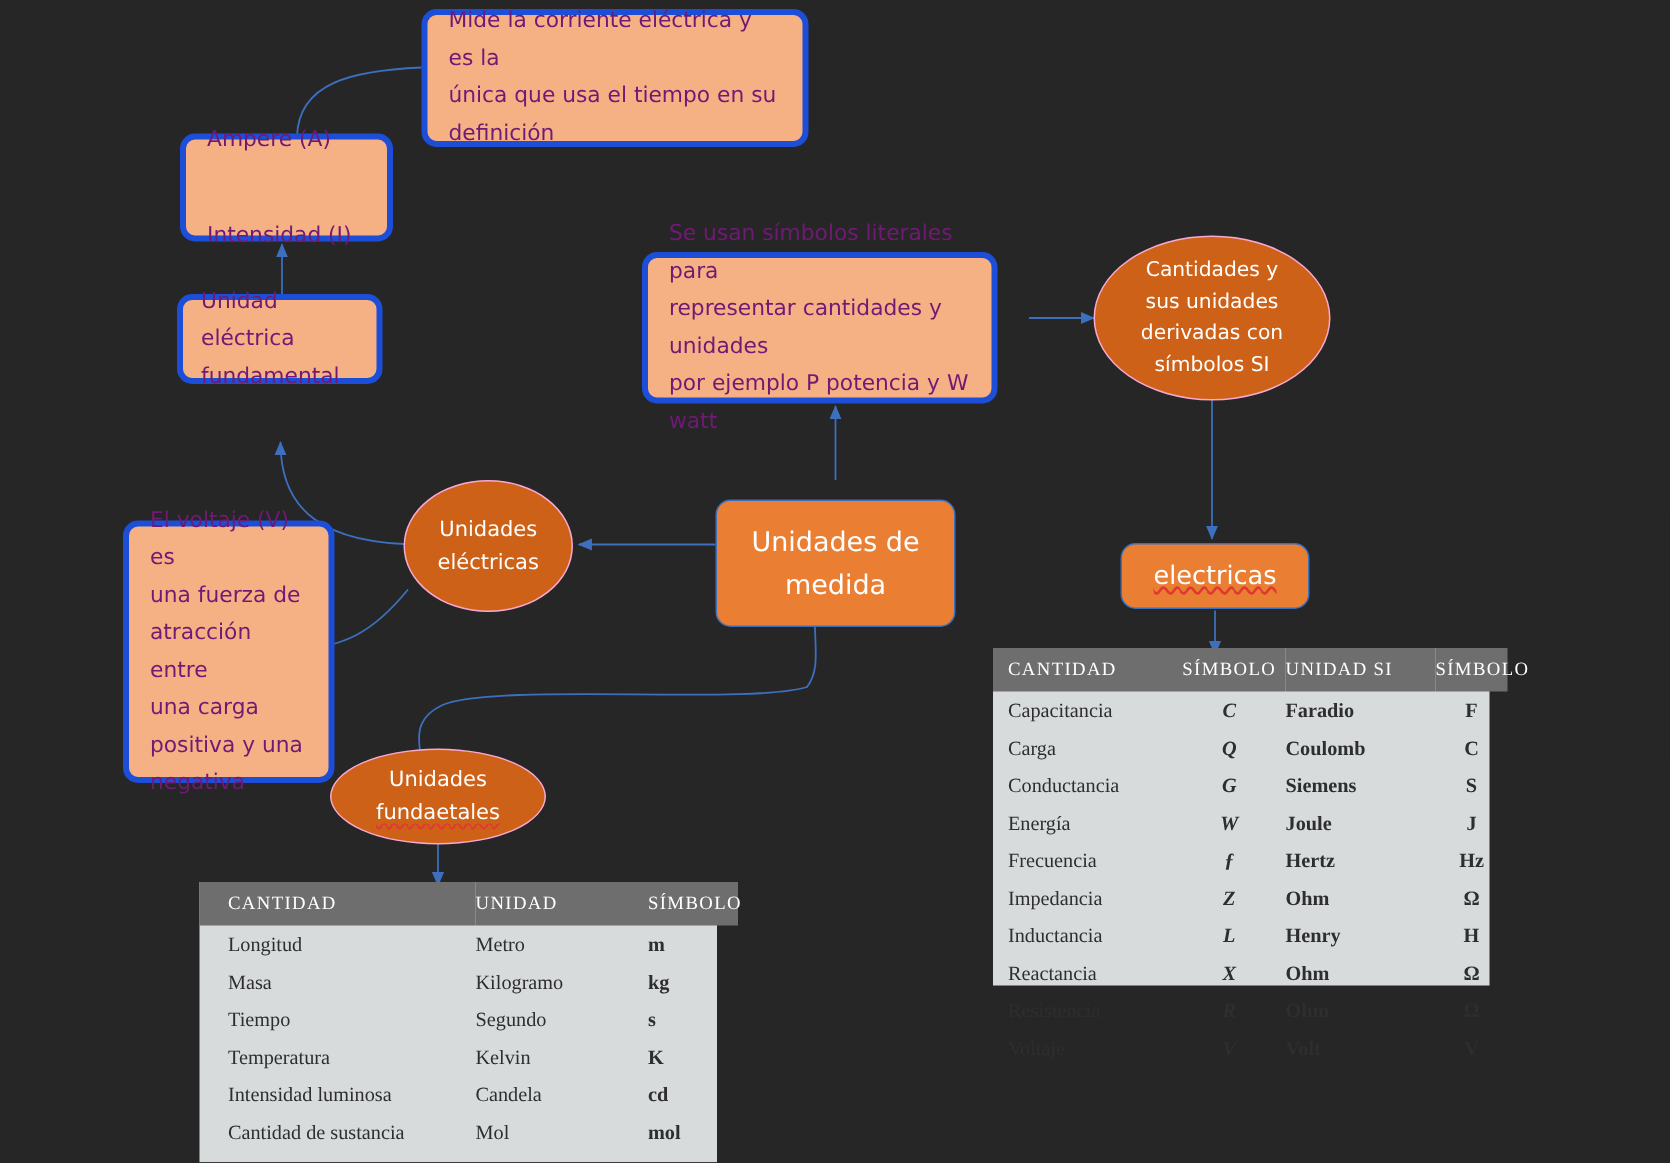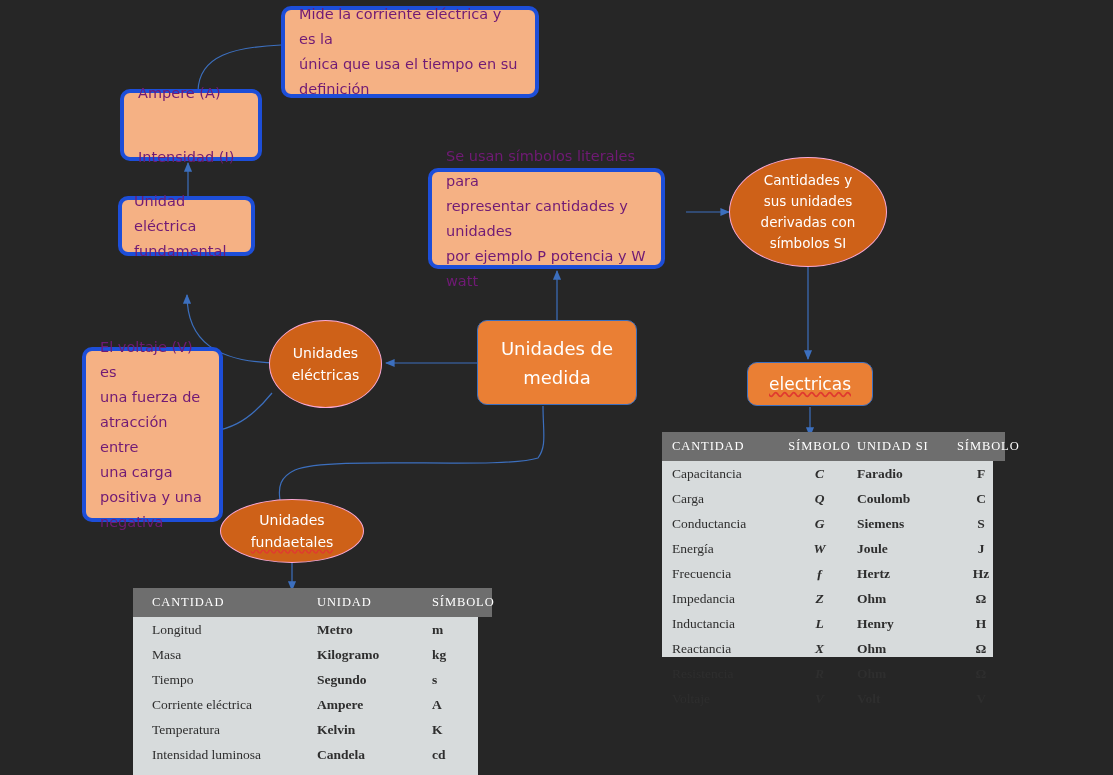--- a/index.html
+++ b/index.html
@@ -116,21 +116,21 @@
   #table-fundamental th:nth-child(1), #table-fundamental td:nth-child(1) { width: 165px; padding-left: 19px; }
   #table-fundamental th:nth-child(2), #table-fundamental td:nth-child(2) { width: 115px; }
   #table-fundamental th:nth-child(3), #table-fundamental td:nth-child(3) { width: 60px; }
   
   #table-derived th:nth-child(1), #table-derived td:nth-child(1) { width: 110px; padding-left: 10px; }
   #table-derived th:nth-child(2), #table-derived td:nth-child(2) { width: 75px; text-align: center; }
   #table-derived th:nth-child(3), #table-derived td:nth-child(3) { width: 100px; }
   #table-derived th:nth-child(4), #table-derived td:nth-child(4) { width: 48px; text-align: center; }
   #table-derived tbody td:nth-child(4) { font-weight: bold; }
   #table-fundamental tbody td:nth-child(3) { font-weight: bold; }
-  #table-fundamental tbody td:nth-child(2) { font-weight: bold; }
+  #table-fundamental tbody td:nth-child(2) { font-weight: normal; }
   #table-derived tbody td:nth-child(3) { font-weight: bold; }
 </style>
 </head>
 <body>
 
 <div id="canvas">
 
   <svg id="edges" viewBox="0 0 1113 775">
     <defs>
       <marker id="arrow" markerWidth="9" markerHeight="9" refX="7.2" refY="4" orient="auto">
@@ -191,21 +191,21 @@
 sus unidades
 derivadas con
 símbolos SI</span>
   </div>
 
   <div class="node ellipse mid" style="left:269px; top:320px; width:113px; height:88px;">
     <span class="nlabel">Unidades
 eléctricas</span>
   </div>
 
-  <div class="node orange-box" style="left:477px; top:320px; width:160px; height:85px;">
+  <div class="node orange-box" style="left:477px; top:333px; width:160px; height:85px;">
     <span class="nlabel">Unidades de
 medida</span>
   </div>
 
   <div class="node orange-box small" style="left:747px; top:362px; width:126px; height:44px;">
     <span class="nlabel spell">electricas</span>
   </div>
 
   <div class="node note" style="left:43px; top:347px; width:141px; height:175px; padding:11px 14px;margin-left:39px;">
     <span class="nlabel">El voltaje (V) es
@@ -240,25 +240,20 @@
           <td>Masa</td>
           <td>Kilogramo</td>
           <td>kg</td>
         </tr>
         <tr>
           <td>Tiempo</td>
           <td>Segundo</td>
           <td>s</td>
         </tr>
         <tr>
-          <td>Corriente eléctrica</td>
-          <td>Ampere</td>
-          <td>A</td>
-        </tr>
-        <tr>
           <td>Temperatura</td>
           <td>Kelvin</td>
           <td>K</td>
         </tr>
         <tr>
           <td>Intensidad luminosa</td>
           <td>Candela</td>
           <td>cd</td>
         </tr>
         <tr>

